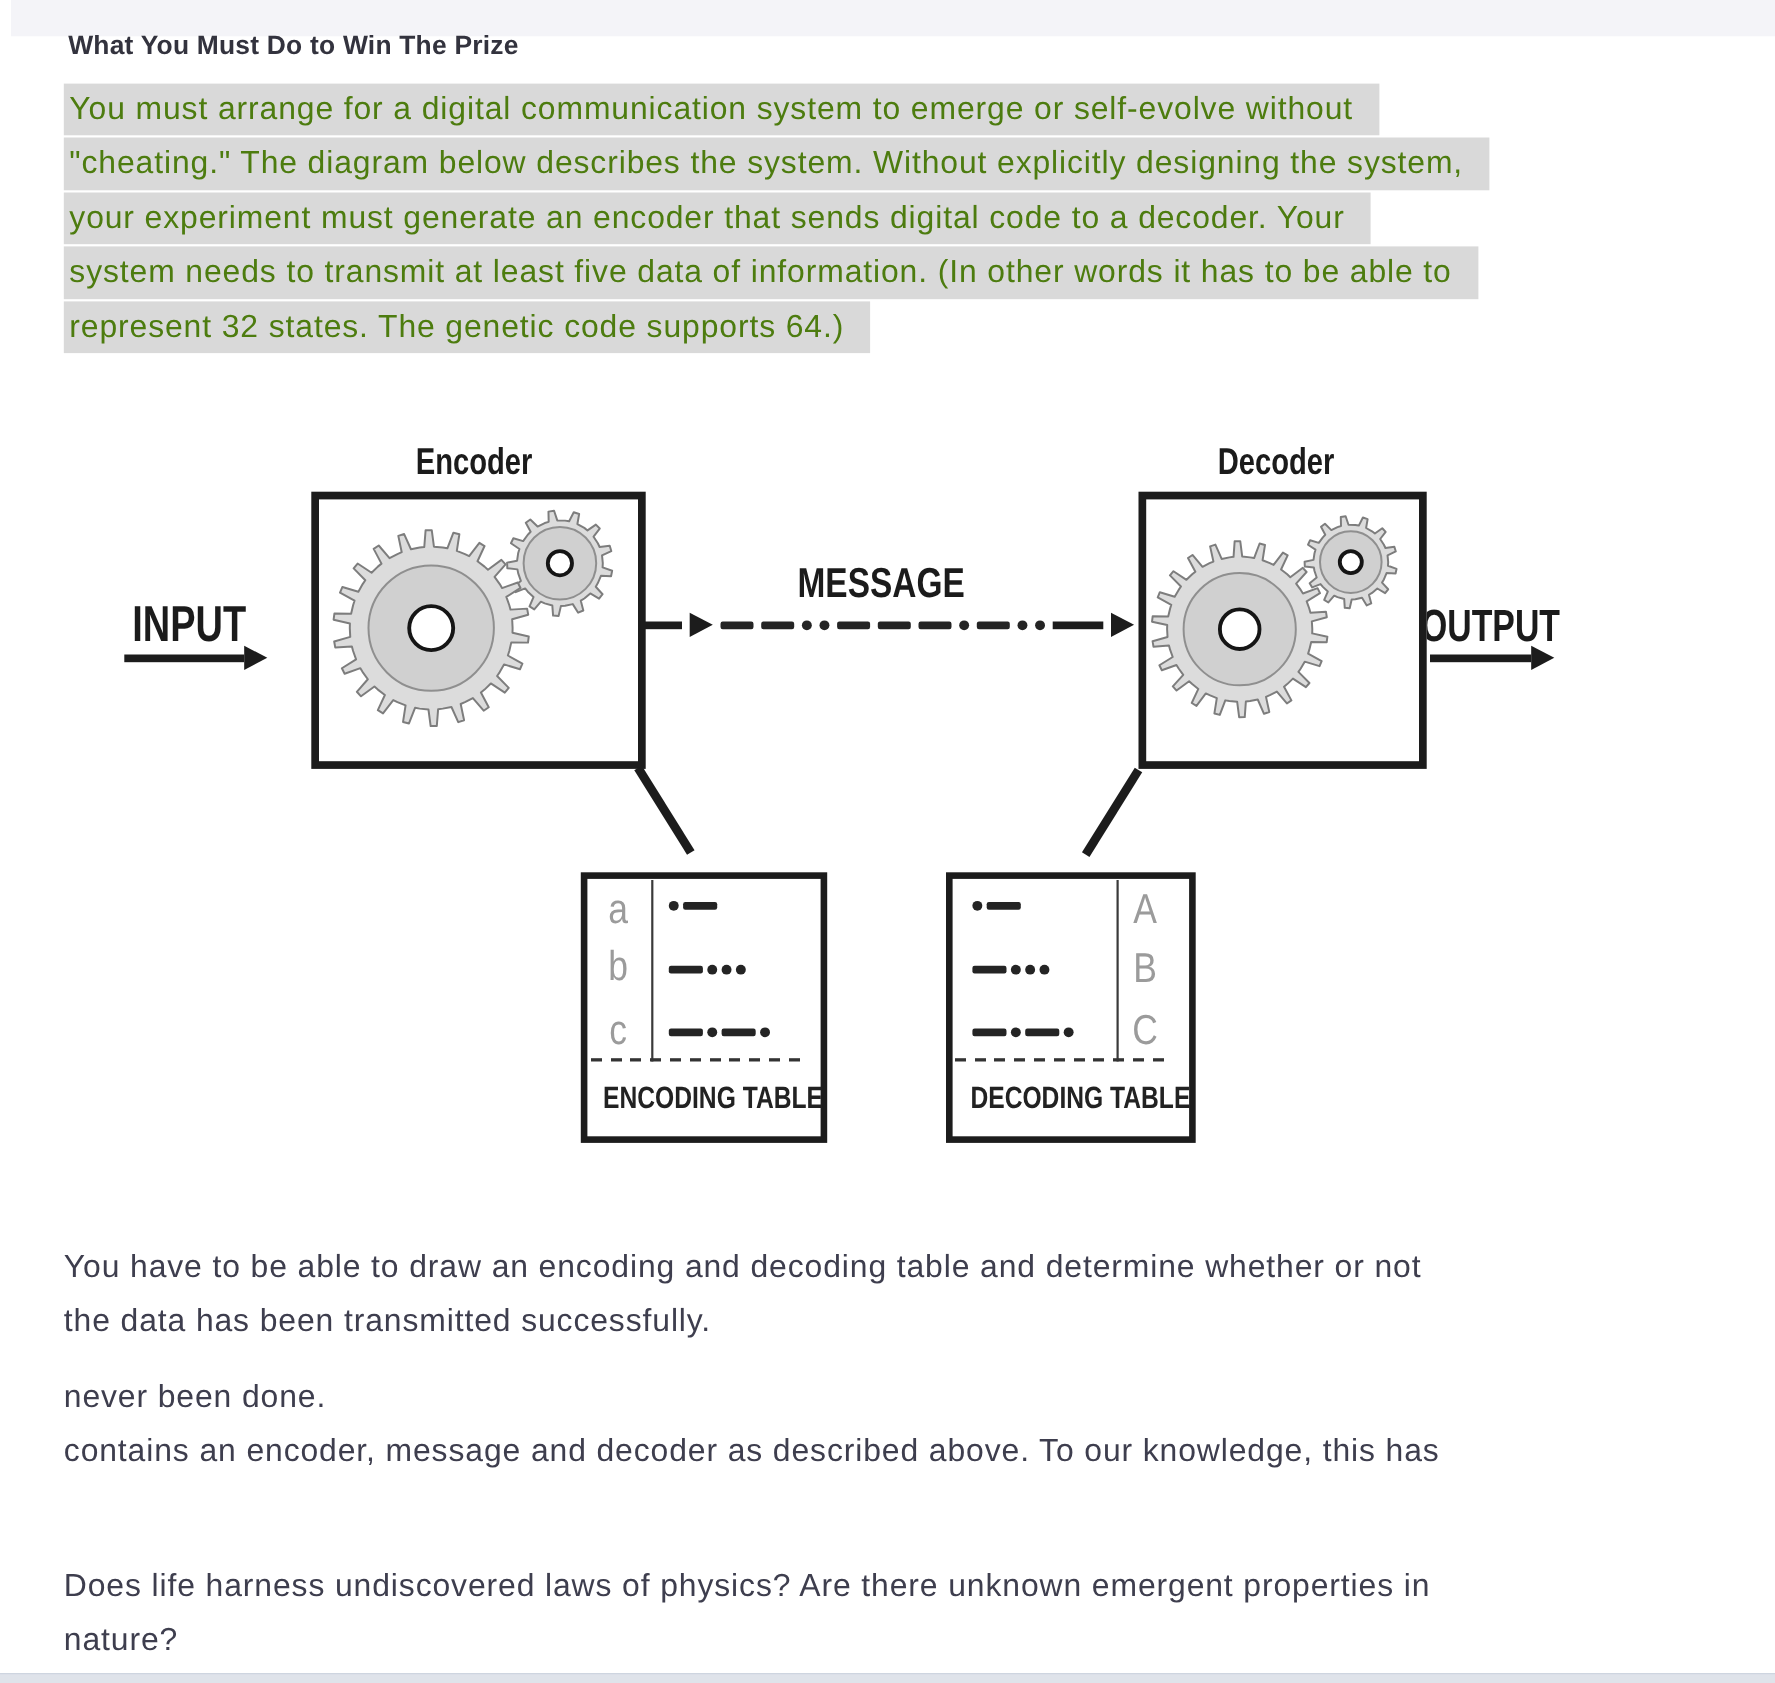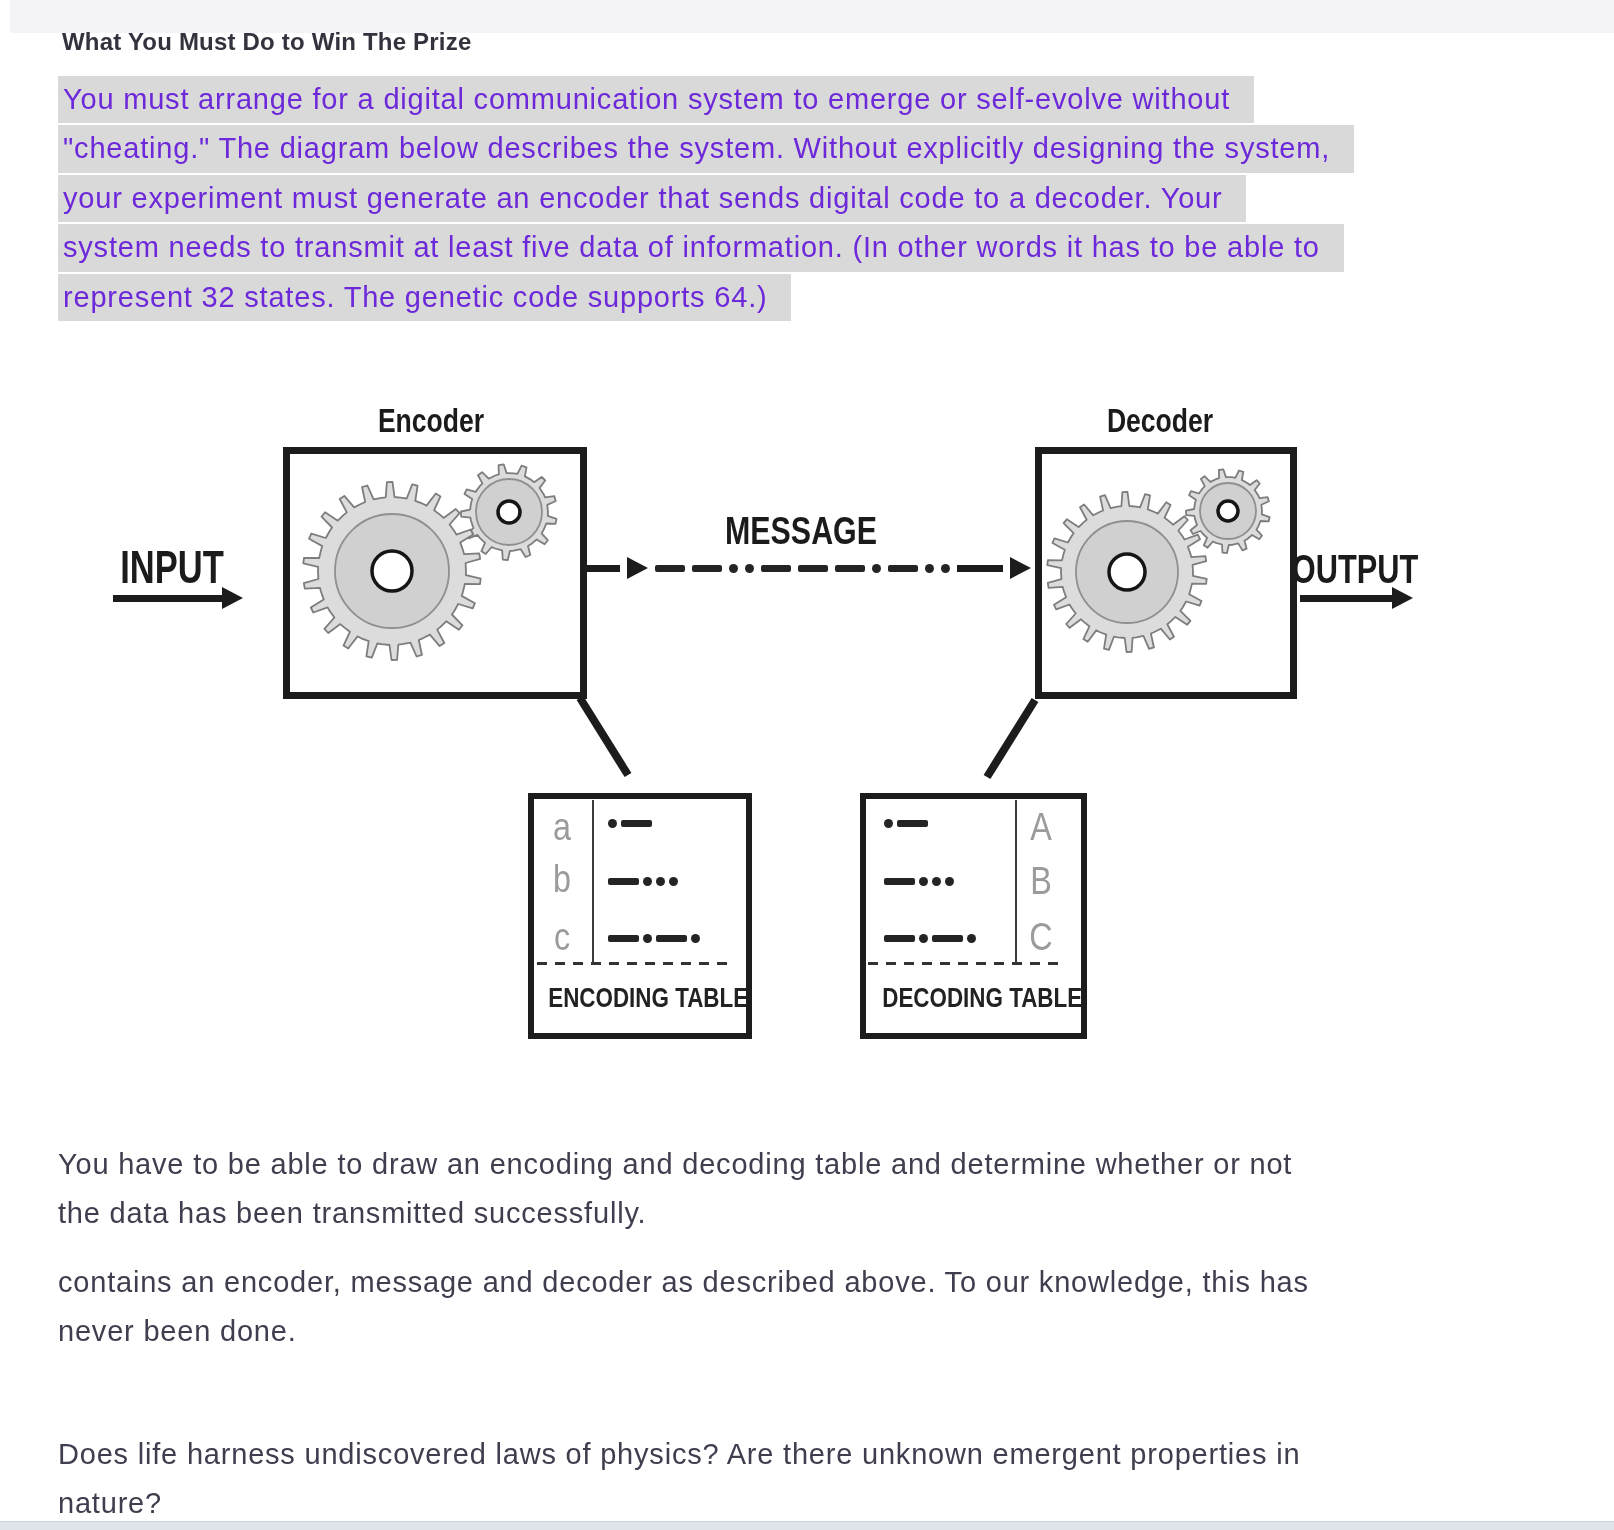--- a/index.html
+++ b/index.html
@@ -11,23 +11,23 @@
   
   .topbar{left:10px;top:0;width:1604px;height:33px;background:#f4f4f8;}
   .footbar{left:0;top:1521px;width:1614px;height:9px;background:#dfe3ea;border-top:1px solid #ccd3df;}
 
   
   .title{left:62px;top:28px;font-size:24px;font-weight:bold;color:#33333e;letter-spacing:.2px;}
   .hl-block{left:58px;top:76px;}
   .hl-line{height:47.4px;margin-bottom:2px;white-space:nowrap;}
   .hl-line span{
     display:inline-block;height:47.4px;line-height:47.4px;background:#d9d9d9;
-    padding:0 24px 0 5px;font-size:29px;color:#6d28d9;letter-spacing:.8px;
+    padding:0 24px 0 5px;font-size:29px;color:#4d7c0f;letter-spacing:.8px;
   }
-  .para{left:58px;width:1500px;font-size:29px;color:#3e3e4e;letter-spacing:.8px;line-height:49.4px;margin-top:12px;}
+  .para{left:58px;width:1500px;font-size:29px;color:#3e3e4e;letter-spacing:.8px;line-height:49.4px;}
   .para div{white-space:nowrap;}
   .p1{top:1128px;} .p2{top:1246px;} .p3{top:1418px;}
 
   
   .dlabel{color:#1b1b1b;text-align:center;white-space:nowrap;font-weight:600;}
   .lbl-encoder{left:331px;top:401px;width:200px;font-size:34px;transform:scaleX(.78);}
   .lbl-decoder{left:1060px;top:401px;width:200px;font-size:34px;transform:scaleX(.78);}
   .lbl-input{left:92px;top:540px;width:160px;font-size:46px;transform:scaleX(.75);}
   .lbl-output{left:1255px;top:546px;width:200px;font-size:41px;transform:scaleX(.75);}
   .lbl-message{left:691px;top:510px;width:220px;font-size:38px;transform:scaleX(.8);}
@@ -189,19 +189,19 @@
       <circle cx="1127" cy="572" r="51" fill="#d0d0d0" stroke="#8f8f8f" stroke-width="1.8"></circle>
       <circle cx="1127" cy="572" r="18" fill="#ffffff" stroke="#151515" stroke-width="3.5"></circle>
     </g>
 </svg>
 
 <div class="abs para p1">
   <div>You have to be able to draw an encoding and decoding table and determine whether or not</div>
   <div>the data has been transmitted successfully.</div>
 </div>
 <div class="abs para p2">
+  <div>never been done.</div>
   <div>contains an encoder, message and decoder as described above. To our knowledge, this has</div>
-  <div>never been done.</div>
 </div>
 <div class="abs para p3">
   <div>Does life harness undiscovered laws of physics? Are there unknown emergent properties in</div>
   <div>nature?</div>
 </div>
 
 </body></html>

